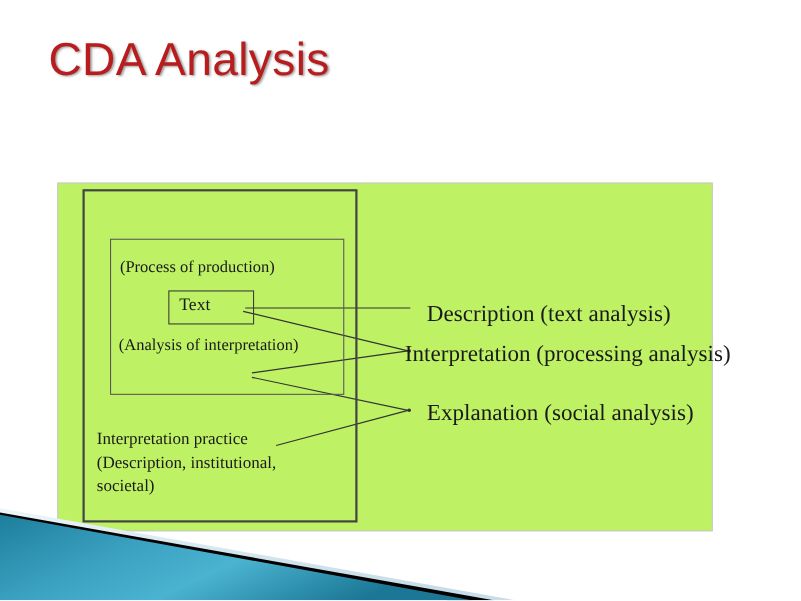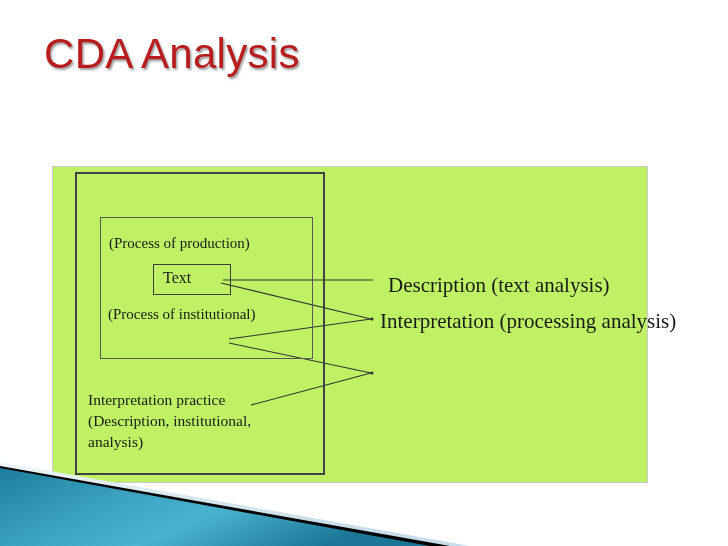--- a/index.html
+++ b/index.html
@@ -129,21 +129,21 @@
     font-family: "Liberation Serif", serif;
     font-size: 21px;
     color: #1a1a1a;
     white-space: nowrap;
   }
   #label-description {
     left: 335px;
     top: 106px;
   }
   #label-interpretation {
-    left: 327px;
+    left: 315px;
     top: 142px;
   }
   #label-explanation {
     left: 335px;
     top: 196px;
   }
 
   
   #corner-decoration {
     position: absolute;
@@ -187,33 +187,34 @@
     <div class="dbox" id="box-outer"></div>
 
     <div class="dbox" id="box-middle"></div>
 
     <div class="dbox" id="box-text"></div>
 
     <div class="dtext" id="label-process-production">(Process of production)</div>
 
     <div class="dtext" id="label-text">Text</div>
 
-    <div class="dtext" id="label-process-interpretation">(Process of institutional)</div>
+    <div class="dtext" id="label-process-interpretation">(Analysis of interpretation)</div>
 
 
     <div class="dtext" id="label-sociocultural">
       <span>Interpretation practice</span><br>
       <span>(Description, institutional,</span><br>
-      <span>analysis)</span>
+      <span>societal)</span>
     </div>
 
     <div class="rlabel" id="label-description">Description (text analysis)</div>
 
     <div class="rlabel" id="label-interpretation">Interpretation (processing analysis)</div>
 
+    <div class="rlabel" id="label-explanation">Explanation (social analysis)</div>
   </div>
 
   <svg id="corner-decoration" viewBox="0 0 470 100" preserveAspectRatio="none">
     <defs>
       <linearGradient id="tealGrad" x1="0" y1="0" x2="1" y2="0.4">
         <stop offset="0%" stop-color="#1d7e9c"></stop>
         <stop offset="35%" stop-color="#3aa0c0"></stop>
         <stop offset="62%" stop-color="#4ab3d0"></stop>
         <stop offset="100%" stop-color="#1b7795"></stop>
       </linearGradient>

